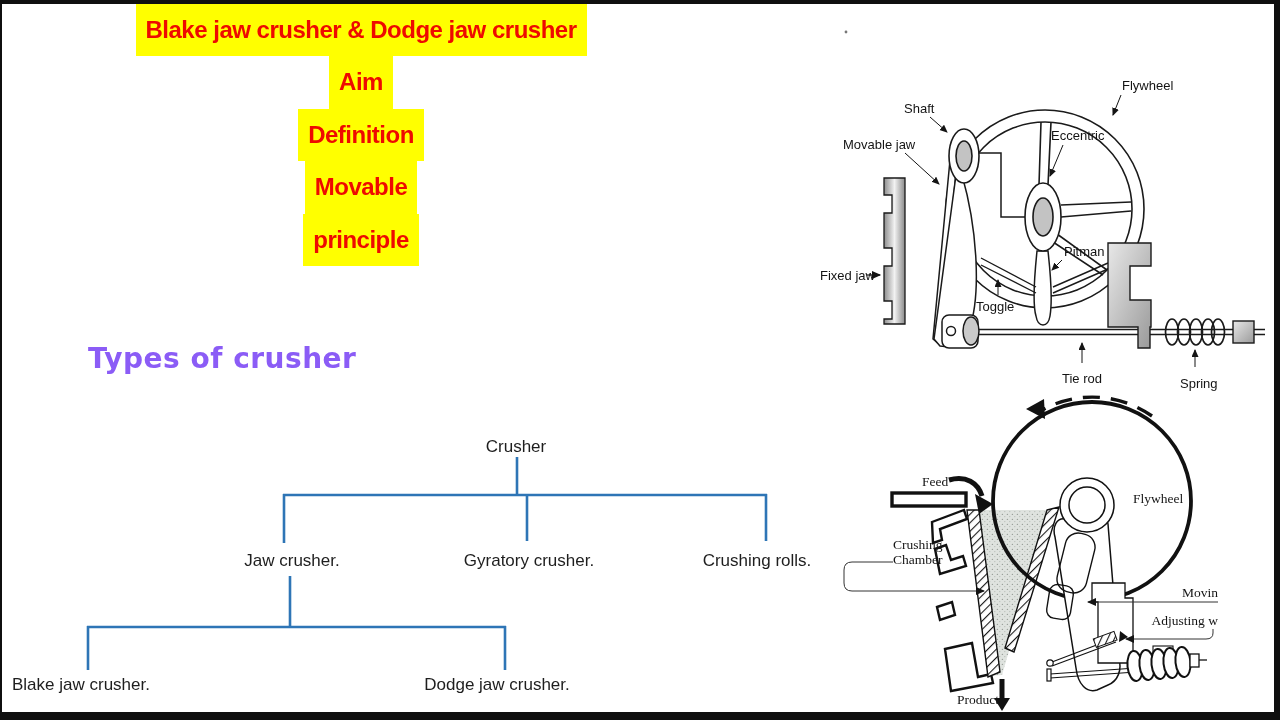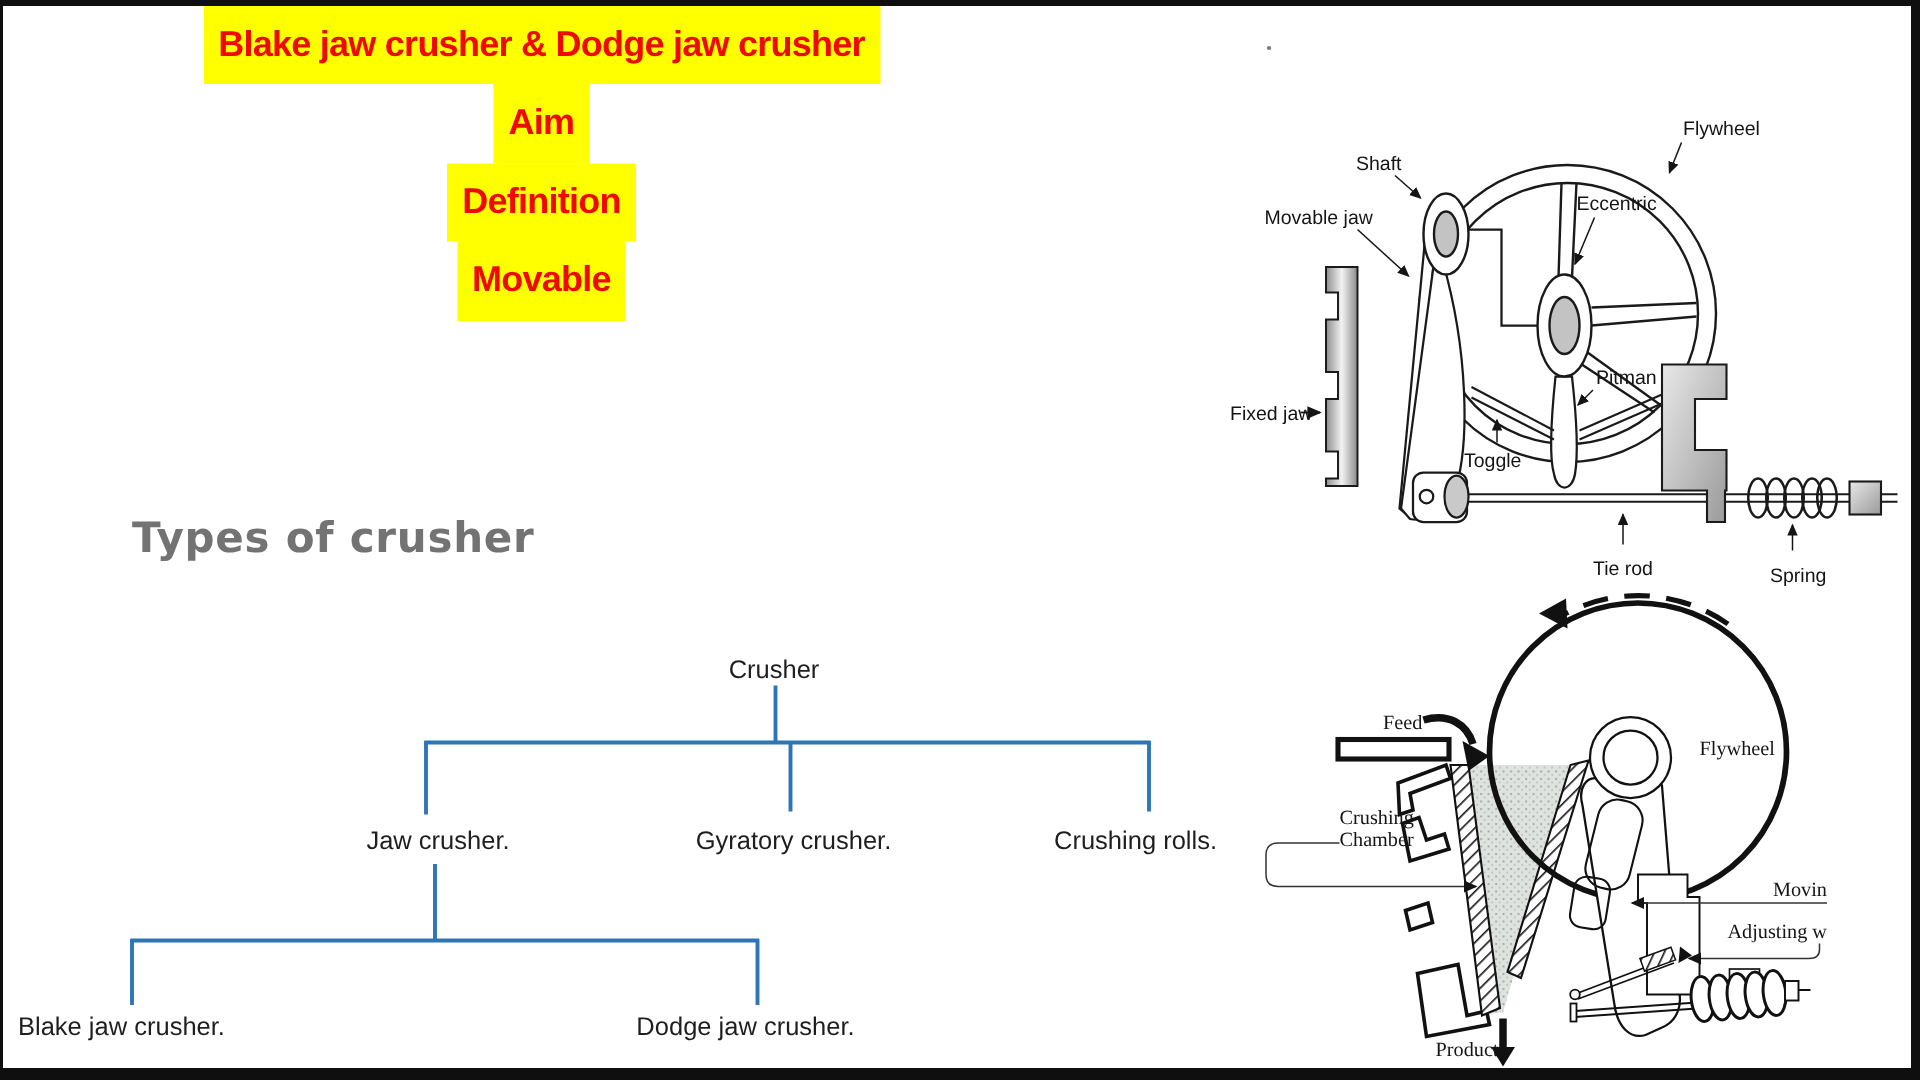--- a/index.html
+++ b/index.html
@@ -12,21 +12,21 @@
   .frame-right{left:1274px;top:0;width:6px;height:720px;}
 
   .title-block{position:absolute;left:8px;top:4px;width:706px;text-align:center;z-index:5;}
   .title-line{height:52.4px;line-height:52.4px;white-space:nowrap;}
   .title-line .hl{display:inline-block;background:#ffff00;color:#ee0a00;
                   font-weight:700;font-size:24px;letter-spacing:-0.5px;
                   padding:0 10px;height:52.4px;line-height:52.4px;}
 
   .types-heading{position:absolute;left:88px;top:342px;
                  font-family:"DejaVu Sans",sans-serif;font-weight:700;
-                 font-size:28px;color:#737373;letter-spacing:0.5px;z-index:5;}
+                 font-size:28px;color:#8b5cf6;letter-spacing:0.5px;z-index:5;}
 
   .tree-svg{position:absolute;left:0;top:420px;z-index:4;}
   .tree-svg text{font-family:"Liberation Sans",sans-serif;font-size:17px;fill:#1e1e1e;}
 
   .diag-top{position:absolute;left:820px;top:18px;z-index:4;}
   .diag-top text{font-family:"Liberation Sans",sans-serif;font-size:13px;fill:#141414;}
 
   .diag-bottom{position:absolute;left:836px;top:393px;z-index:4;}
   .diag-bottom text{font-family:"Liberation Serif",serif;font-size:13.5px;fill:#141414;}
 </style>
@@ -38,20 +38,21 @@
   <div class="frame frame-top"></div>
   <div class="frame frame-bottom"></div>
   <div class="frame frame-left"></div>
   <div class="frame frame-right"></div>
 
   <div class="title-block">
     <div class="title-line"><span class="hl">Blake jaw crusher &amp; Dodge jaw crusher</span></div>
     <div class="title-line"><span class="hl">Aim</span></div>
     <div class="title-line"><span class="hl">Definition</span></div>
     <div class="title-line"><span class="hl">Movable</span></div>
+    <div class="title-line"><span class="hl">principle</span></div>
   </div>
 
   <div class="types-heading">Types of crusher</div>
 
   <svg class="tree-svg" width="840" height="292" viewBox="0 0 840 292">
     <g stroke="#2e75b6" stroke-width="2.6" fill="none">
       <path d="M517,37 V76"></path>
       <path d="M283,75 H767"></path>
       <path d="M284,74 V123"></path>
       <path d="M527,74 V121"></path>

